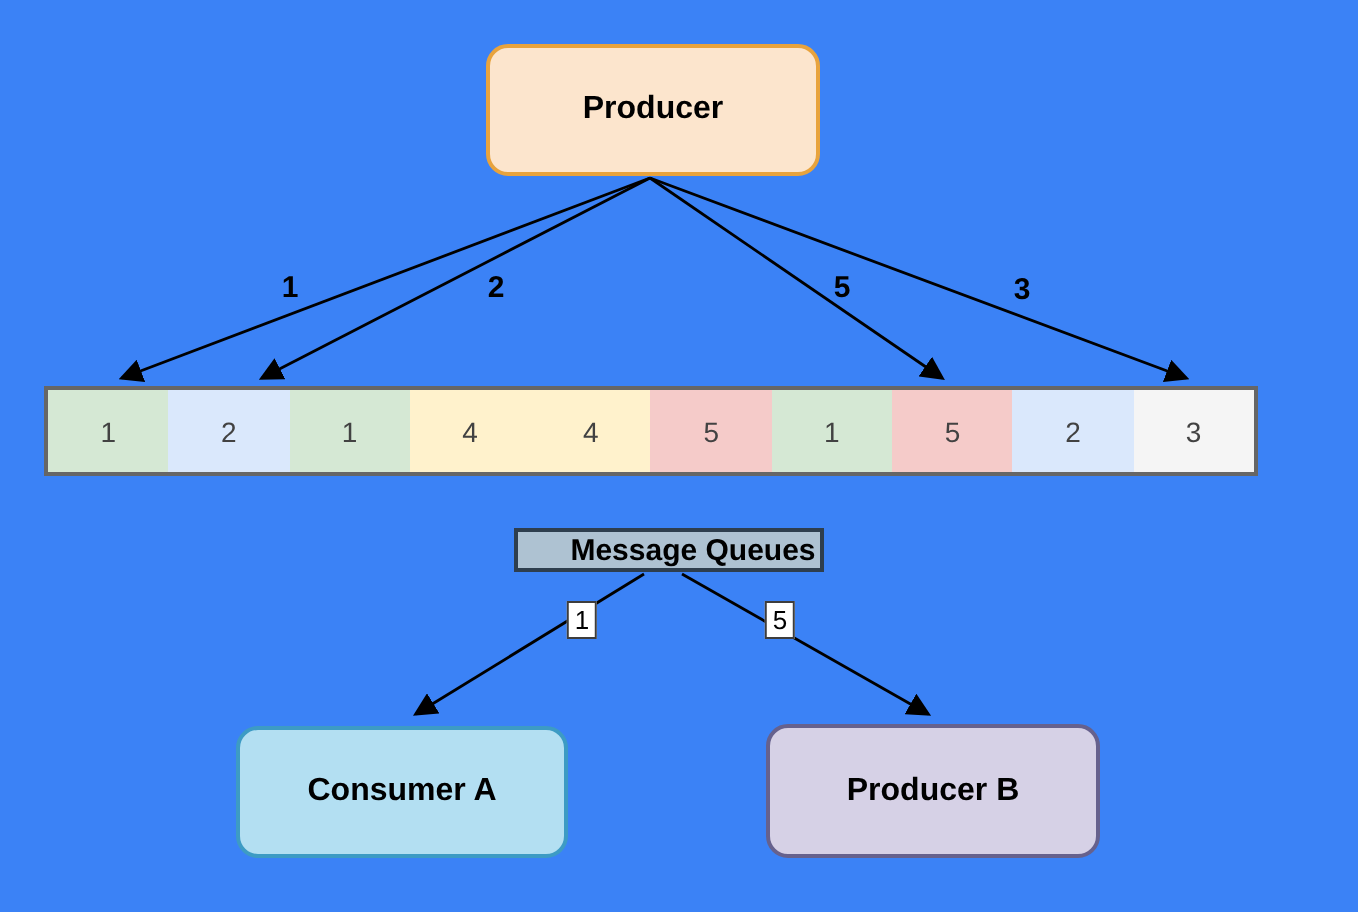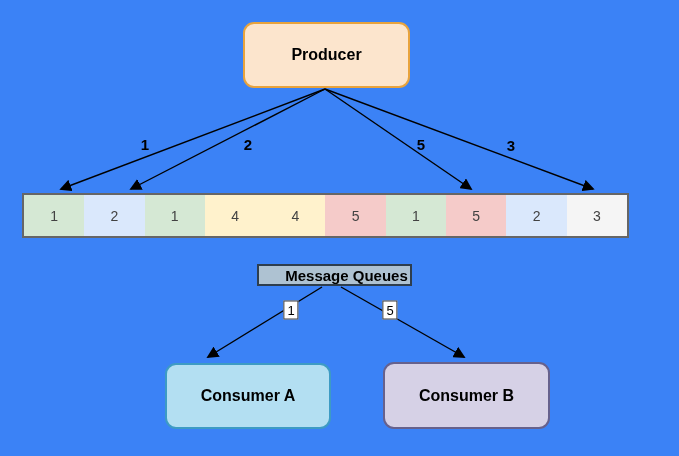--- a/index.html
+++ b/index.html
@@ -24,21 +24,21 @@
     justify-content: center;
     border: 2px solid #000;
     border-radius: 11px;
     font-weight: bold;
     font-size: 16px;
     color: #000;
     box-sizing: border-box;
     text-align: center;
   }
   .node-producer  { left: 243px; top: 22px;  width: 167px; height: 66px; }
-  .node-consumer-a{ left: 118px; top: 363px; width: 166px; height: 66px; margin-left: 47px; }
+  .node-consumer-a{ left: 118px; top: 363px; width: 166px; height: 66px; }
   .node-consumer-b{ left: 383px; top: 362px; width: 167px; height: 67px; }
   .queue-row {
     position: absolute;
     left: 22px; top: 193px;
     width: 607px; height: 45px;
     border: 2px solid #666666;
     box-sizing: border-box;
     display: flex;
   }
   .queue-cell {
@@ -126,16 +126,16 @@
   </div>
 
   <div class="edge-label boxed" style="left:291px; top:310px;">1</div>
   <div class="edge-label boxed" style="left:390px; top:310px;">5</div>
 
   <div class="node node-consumer-a" style="background: rgb(179, 223, 242); border-color: rgb(61, 155, 196);">
     <span>Consumer A</span>
   </div>
 
   <div class="node node-consumer-b" style="background: rgb(214, 209, 230); border-color: rgb(102, 97, 141);">
-    <span>Consumer B</span>
+    <span>Producer B</span>
   </div>
 
 </div>
 
 </body></html>

